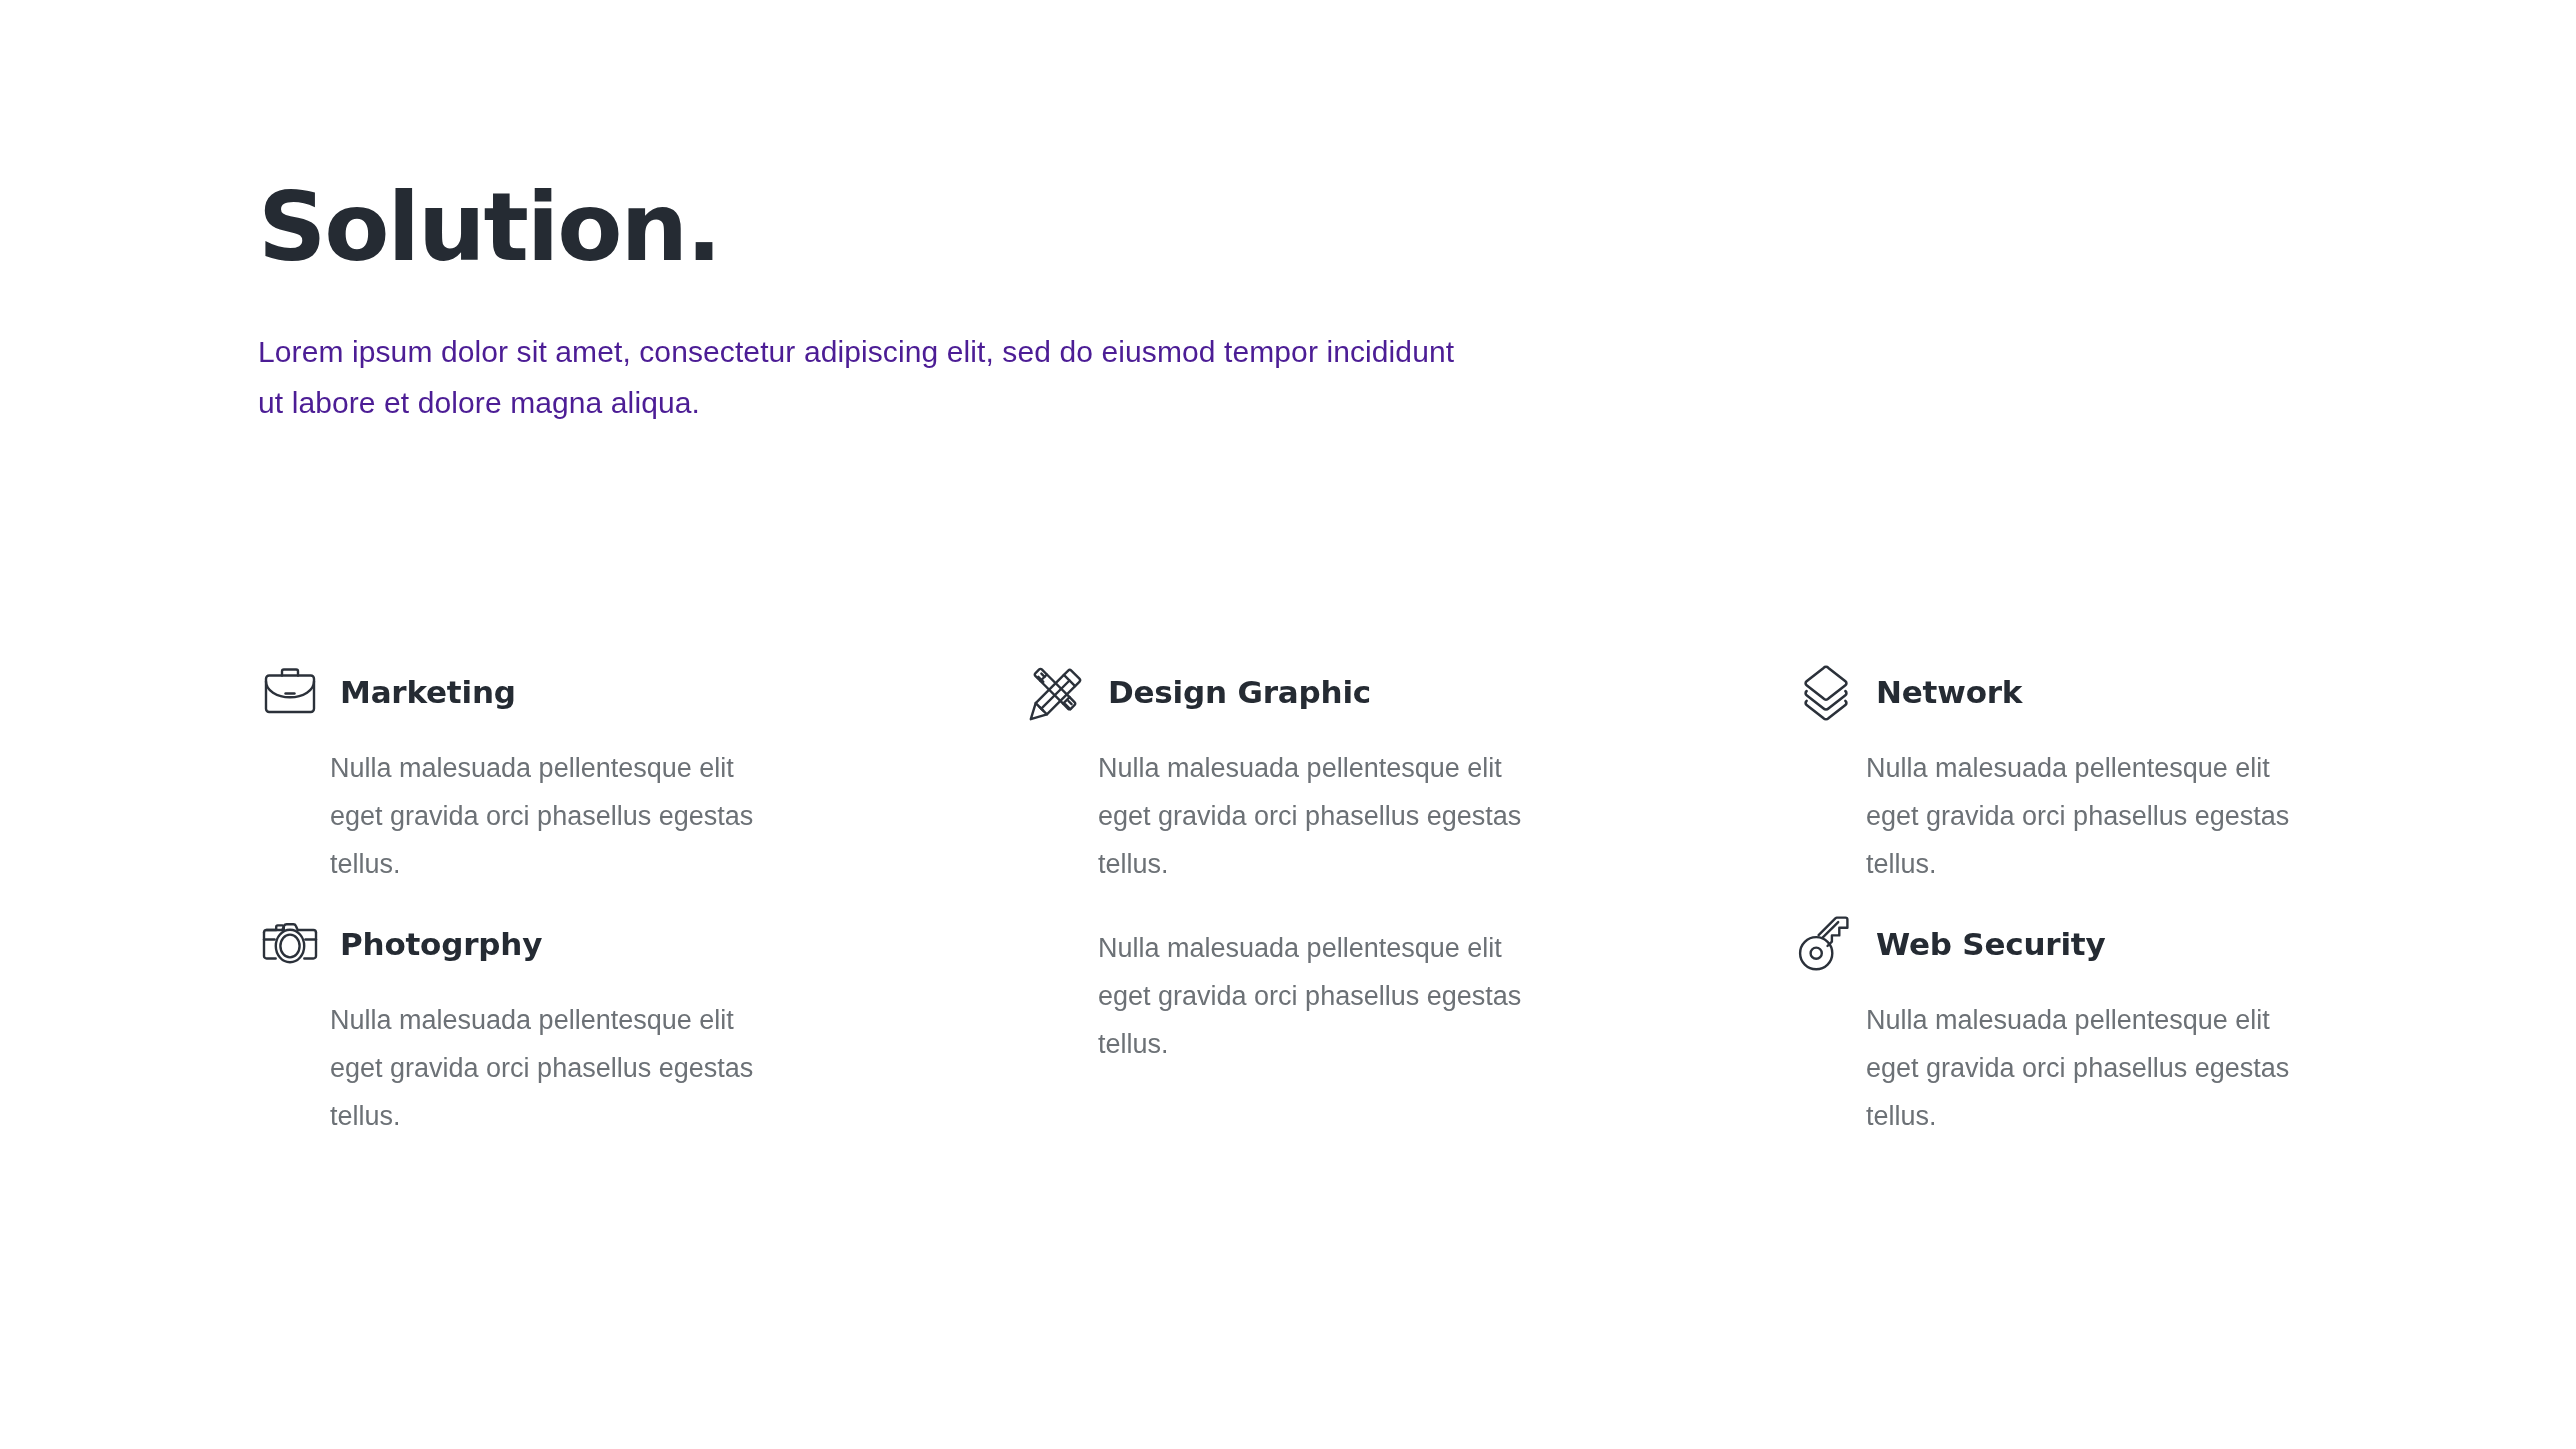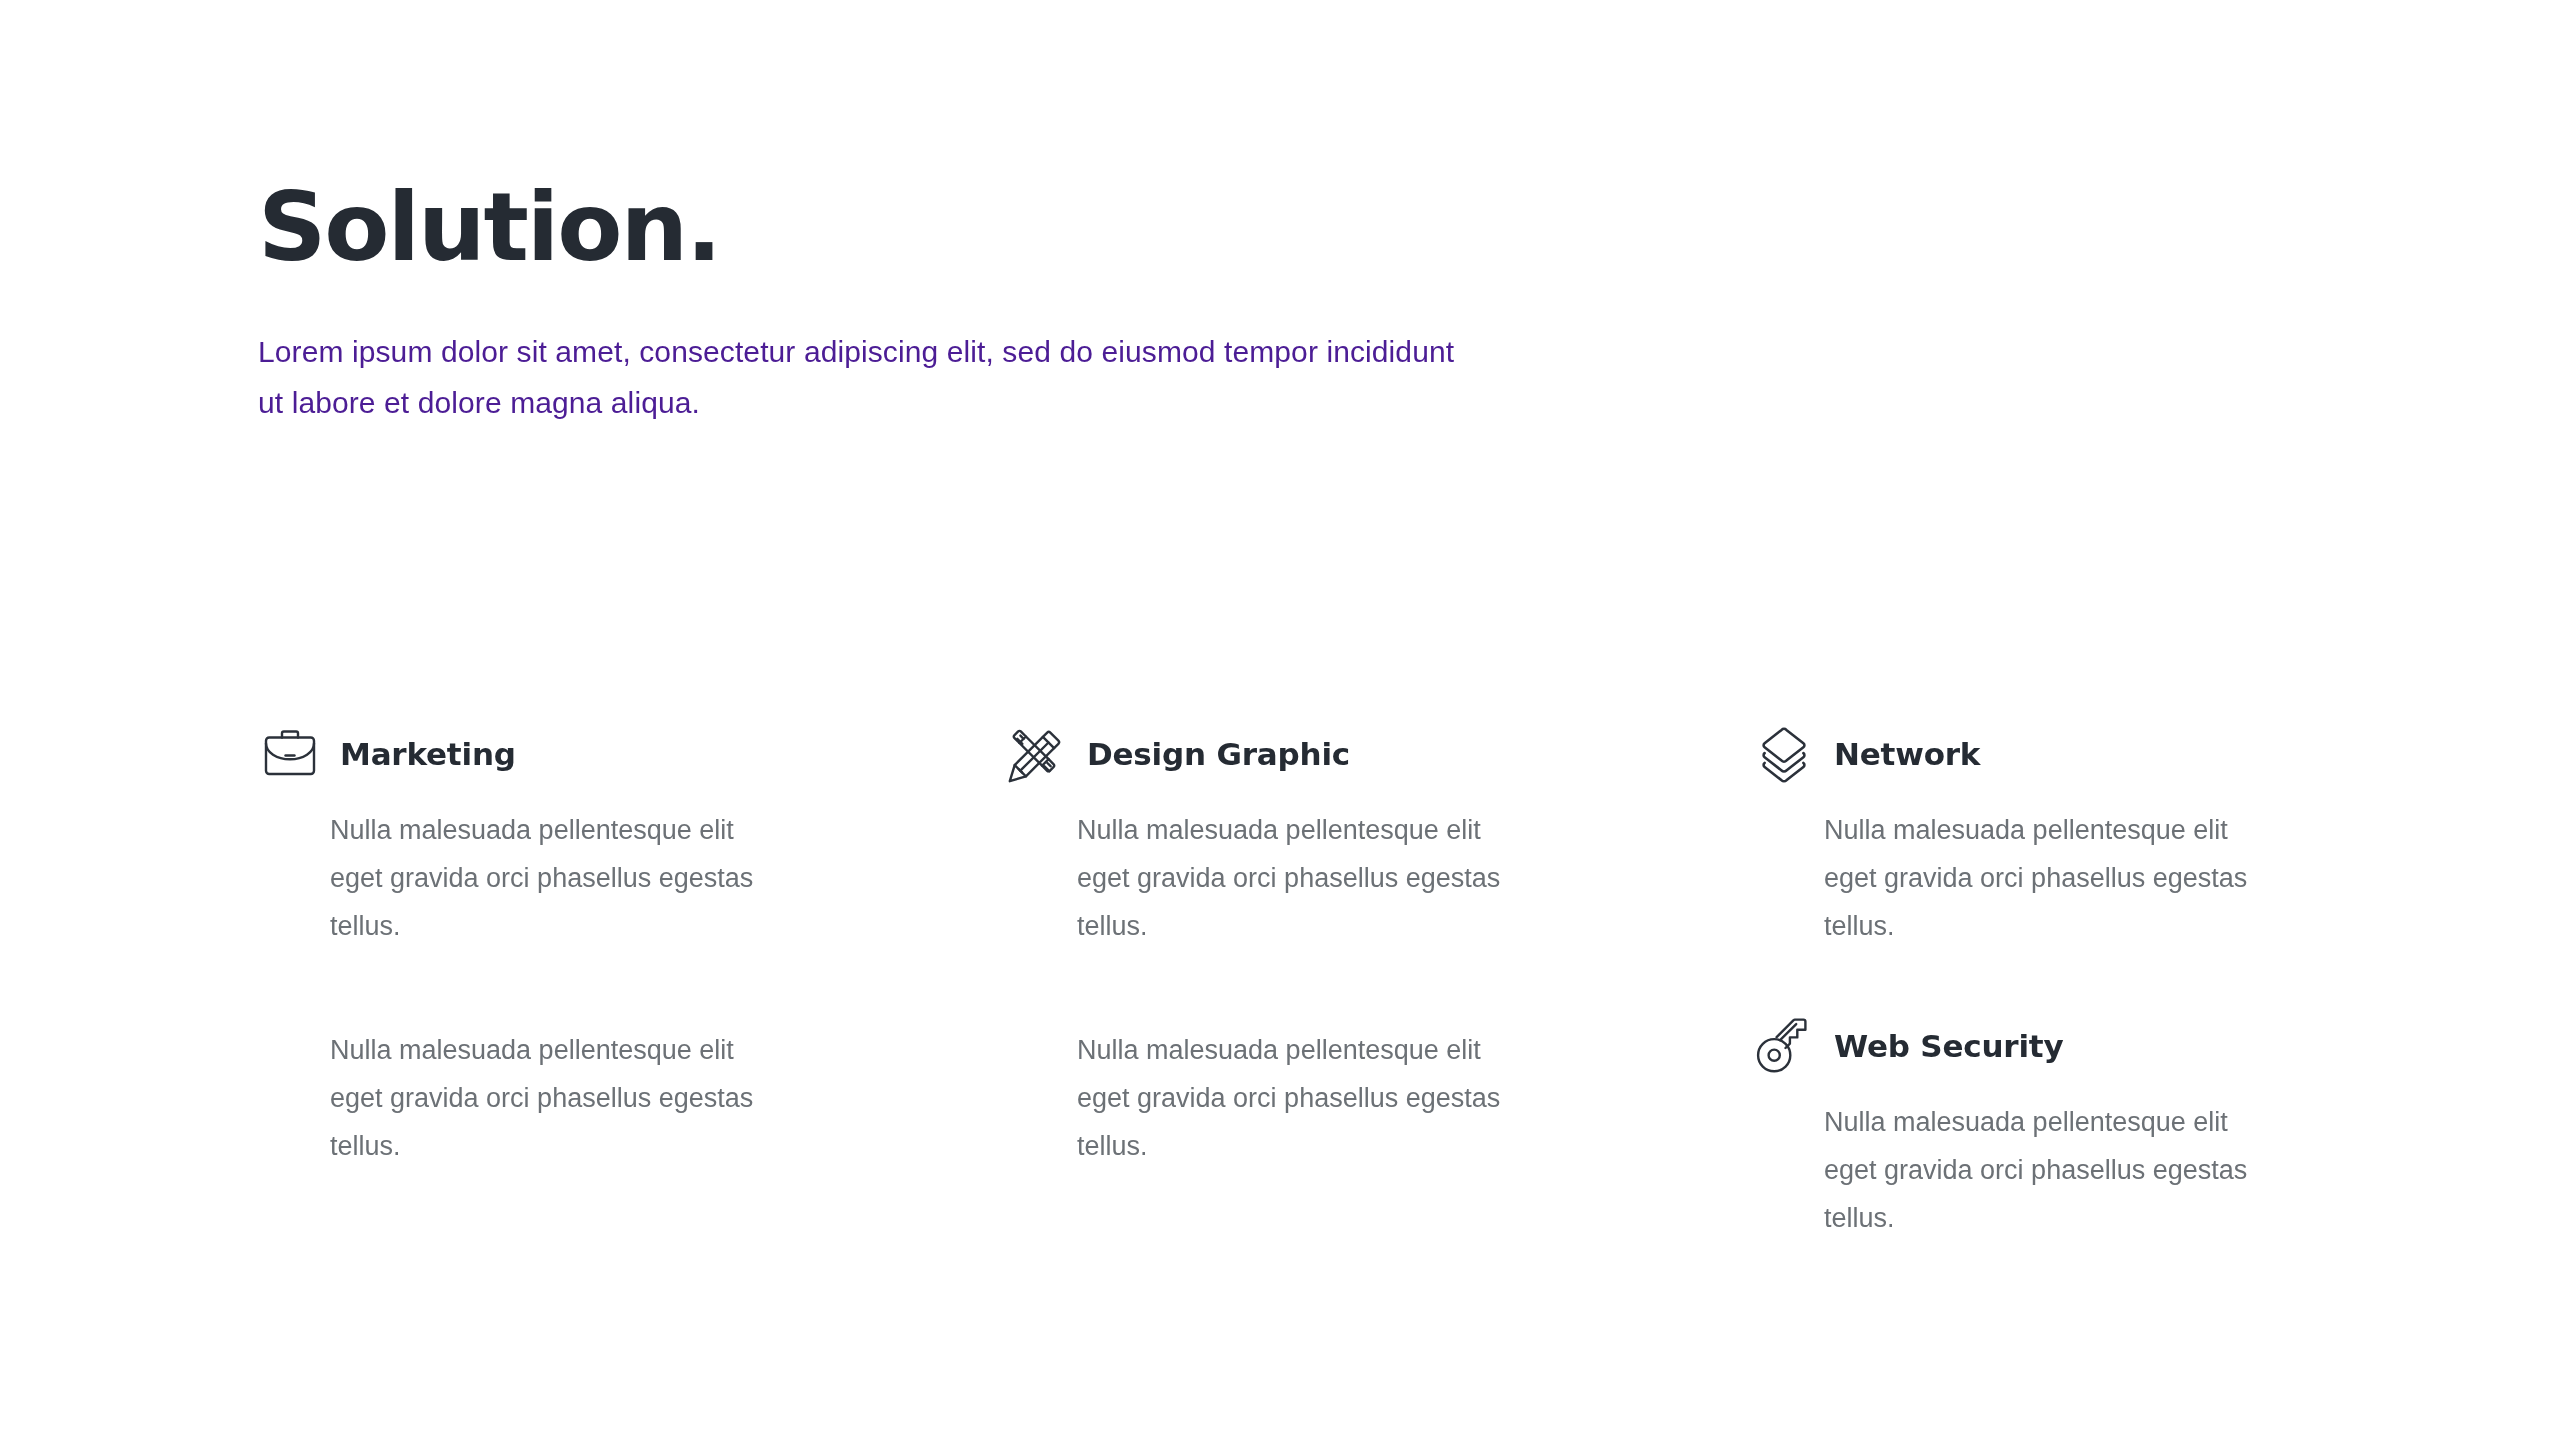--- a/index.html
+++ b/index.html
@@ -46,27 +46,28 @@
     color: #4c1d95;
     letter-spacing: 0.1px;
     max-width: 1224px;
     font-family: "Liberation Sans", "DejaVu Sans", sans-serif;
   }
 
   
   .features {
     position: absolute;
     left: 258px;
-    top: 719px;
+    top: 657px;
     width: 2087px;
     display: grid;
     grid-template-columns: repeat(3, 747px);
     grid-auto-rows: auto;
     row-gap: 61px;
     column-gap: 0px;
+    gap: 21px;
   }
 
   .feature {
     position: relative;
     display: block;
     width: 644px;
   }
 
   .feature-head {
     display: flex;
@@ -176,20 +177,36 @@
             <path d="M12.6 31.1a2.6 2.6 0 0 0 0 4.1l17 13.3a3.4 3.4 0 0 0 4.8 0l17-13.3a2.6 2.6 0 0 0 0-4.1"></path>
             <path d="M12.6 40.9a2.6 2.6 0 0 0 0 4.1l17 13.3a3.4 3.4 0 0 0 4.8 0l17-13.3a2.6 2.6 0 0 0 0-4.1"></path>
           </svg>
         </span>
         <span class="feature-title">Network</span>
       </div>
       <p class="feature-body">Nulla malesuada pellentesque elit eget gravida orci phasellus egestas tellus.</p>
     </div>
 
     <div class="feature">
+      <div class="feature-head">
+        <span class="feature-icon">
+          <svg viewBox="0 0 64 64" fill="none" stroke="#2b313a" stroke-width="2.4" stroke-linecap="round" stroke-linejoin="round">
+            <path d="M6 20.6a2.6 2.6 0 0 1 2.6-2.6h9.6v-3.1a1.5 1.5 0 0 1 1.5-1.5h4.6a1.5 1.5 0 0 1 1.5 1.5V18h-1.1"></path>
+            <path d="M6 20.6v23.3A2.6 2.6 0 0 0 8.6 46.5h9.1"></path>
+            <path d="M58 20.6v23.3a2.6 2.6 0 0 1-2.6 2.6h-9.1"></path>
+            <path d="M24.3 18l1.9-4.2a2.6 2.6 0 0 1 2.4-1.6h6.8a2.6 2.6 0 0 1 2.4 1.6L39.7 18h15.7A2.6 2.6 0 0 1 58 20.6"></path>
+            <path d="M24.3 18H8.6"></path>
+            <line x1="6" y1="27.5" x2="16.6" y2="27.5"></line>
+            <line x1="47.4" y1="27.5" x2="58" y2="27.5"></line>
+            <ellipse cx="32" cy="34" rx="14.2" ry="16.2"></ellipse>
+            <ellipse cx="32" cy="34" rx="9.6" ry="11.4"></ellipse>
+          </svg>
+        </span>
+        <span class="feature-title">Photogrphy</span>
+      </div>
       <p class="feature-body">Nulla malesuada pellentesque elit eget gravida orci phasellus egestas tellus.</p>
     </div>
 
     <div class="feature">
       <p class="feature-body">Nulla malesuada pellentesque elit eget gravida orci phasellus egestas tellus.</p>
     </div>
 
     <div class="feature">
       <div class="feature-head">
         <span class="feature-icon">

